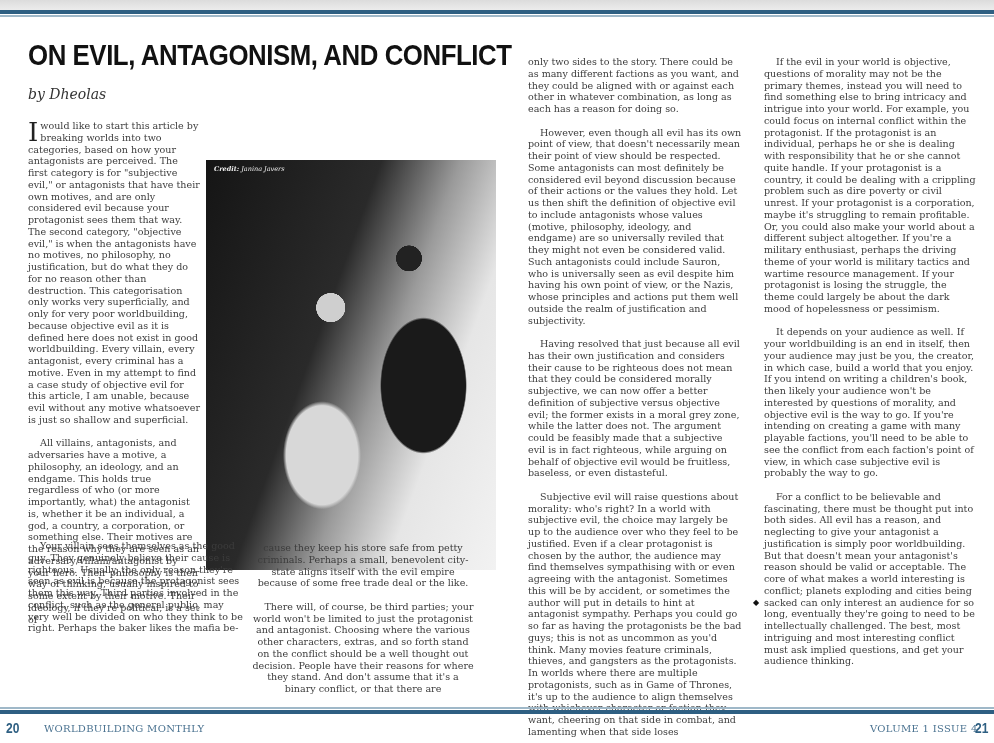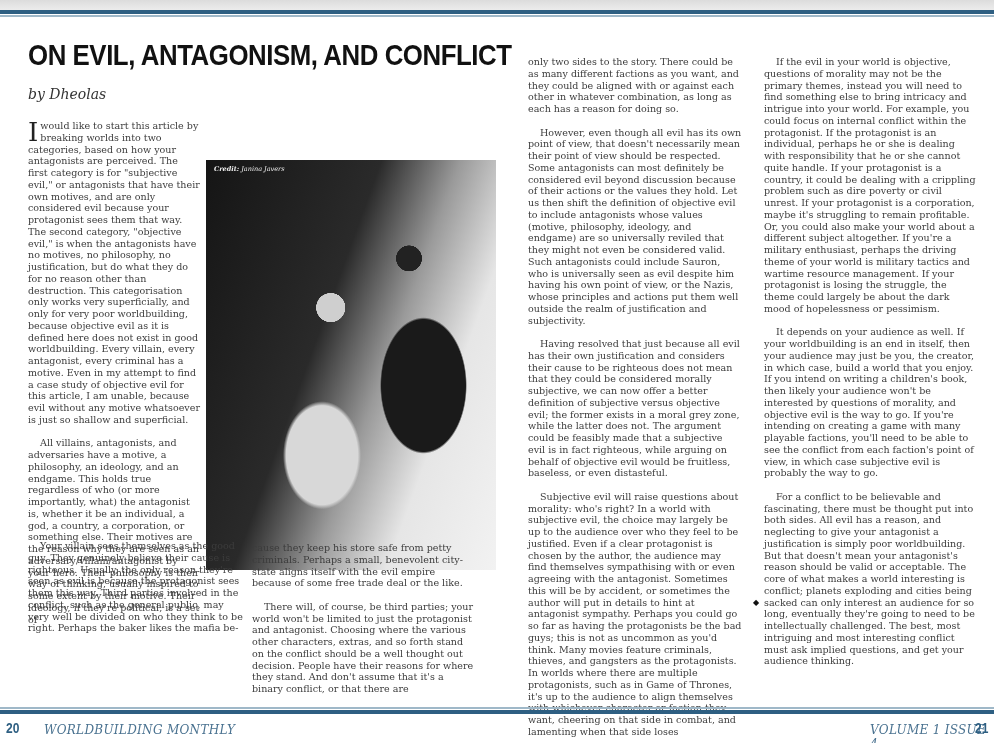--- a/index.html
+++ b/index.html
@@ -23,21 +23,21 @@
   .byline { position:absolute; left:28px; top:86px; font-size:14px; font-style:italic; color:#333; }
 
   .col { position:absolute; font-size:9.55px; line-height:11.75px; color:#3c3c3c; }
   .col p { margin:0 0 11.75px 0; text-indent:12px; }
   .col p.noindent { text-indent:0; }
   .col p.last { margin-bottom:0; }
   .dropcap { float:left; font-size:26px; line-height:20px; margin:2px 2px 0 0; color:#222; }
 
   #col1 { left:28px; top:120px; width:172px; }
   #col1-wide { left:28px; top:540px; width:216px; }
-  #col2 { left:252px; top:542px; width:222px; }
+  #col2 { left:252px; top:542px; width:222px;text-align:center; }
   #col3 { left:528px; top:56px; width:214px; }
   #col4 { left:764px; top:56px; width:214px; }
 
   .figure {
     position:absolute; left:206px; top:120px; width:290px; height:410px;
     background:
       radial-gradient(ellipse 70px 110px at 75% 55%, #1a1a1a 60%, transparent 62%),
       radial-gradient(ellipse 65px 90px at 40% 72%, #d8d8d8 55%, transparent 60%),
       radial-gradient(circle 18px at 43% 36%, #cfcfcf 80%, transparent 82%),
       radial-gradient(circle 16px at 70% 24%, #222 80%, transparent 82%),
@@ -54,21 +54,21 @@
 
   .bottom-rule-light { position:absolute; left:0; top:707px; width:994px; height:2px; background:#9fb8c8; }
   .bottom-rule-dark { position:absolute; left:0; top:710px; width:994px; height:4px; background:#2e5f82; }
   .page-num {
     position:absolute; top:719px; font-family:"Liberation Sans", sans-serif; font-weight:bold;
     font-size:15px; color:#2e5f82; transform:scaleX(0.8); transform-origin:left top;
   }
   #page-left { left:6px; }
   #page-right { left:975px; }
   .footer-text {
-    position:absolute; top:723px; font-size:12px; font-style:italic; color:#4a7290; letter-spacing:0.3px;
+    position:absolute; top:723px; font-size:10px; color:#4a7290; letter-spacing:0.3px;
   }
   #footer-left { left:44px; }
   #footer-right { left:870px; }
 </style>
 </head>
 <body>
 
 <div class="top-gray"></div>
 <div class="top-rule-dark"></div>
 <div class="top-rule-light"></div>

